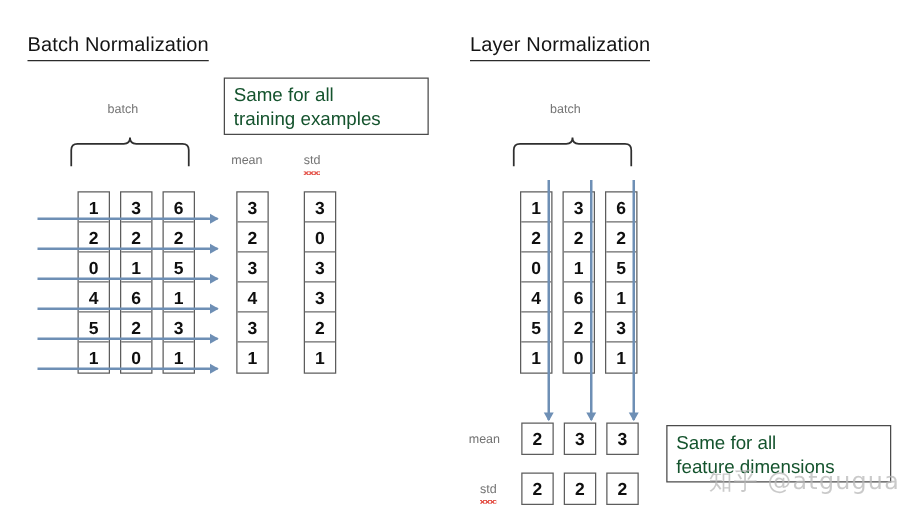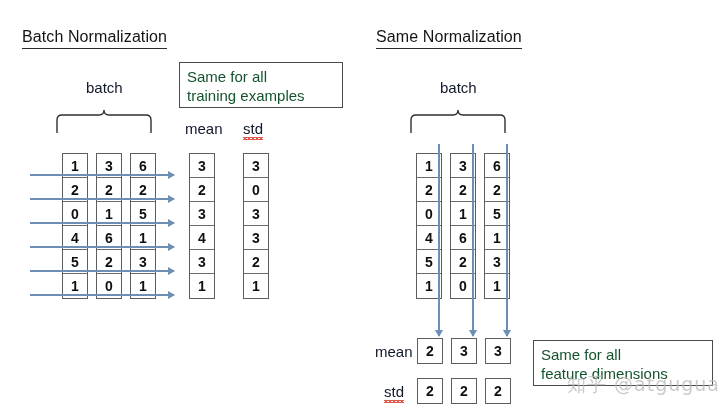--- a/index.html
+++ b/index.html
@@ -24,22 +24,22 @@
     color: #141414;
     letter-spacing: 0.1px;
     white-space: nowrap;
     border-bottom: 1.5px solid #2b2b2b;
     padding-bottom: 2px;
     line-height: 18px;
   }
 
   
   .label {
-    font-size: 15px;
-    color: #0f172a;
+    font-size: 10px;
+    color: #737373;
     white-space: nowrap;
     line-height: 16px;
   }
   
   .squiggle {
     position: relative;
     display: inline-block;
     text-align: center;
   }
   .squiggle::after {
@@ -215,21 +215,21 @@
 
 <div id="bn-arrows">
     <div class="harrow abs" style="left: 30px; width: 144px; top: 174px;"></div>
     <div class="harrow abs" style="left: 30px; width: 144px; top: 198px;"></div>
     <div class="harrow abs" style="left: 30px; width: 144px; top: 222px;"></div>
     <div class="harrow abs" style="left: 30px; width: 144px; top: 246px;"></div>
     <div class="harrow abs" style="left: 30px; width: 144px; top: 270px;"></div>
     <div class="harrow abs" style="left: 30px; width: 144px; top: 294px;"></div>
   </div>
 
-<div class="abs section-title" style="left:376px; top:28px;">Same Normalization</div>
+<div class="abs section-title" style="left:376px; top:28px;">Layer Normalization</div>
 
 <div class="abs label" style="left:440px; top:80px;">batch</div>
 
 <svg class="brace" style="left:409px; top:108px;" width="100" height="26">
   <path d="M2,25 L2,12 Q2,7 7,7 L44,7 Q49,7 49,2 Q49,7 54,7 L91,7 Q96,7 96,12 L96,25" fill="none" stroke="#2f2f2f" stroke-width="1.4"></path>
 </svg>
 
 <div class="col" id="ln-col-0" style="left:416px; top:153px; width:26px;">
     <div class="cell">1</div>
     <div class="cell">2</div>

